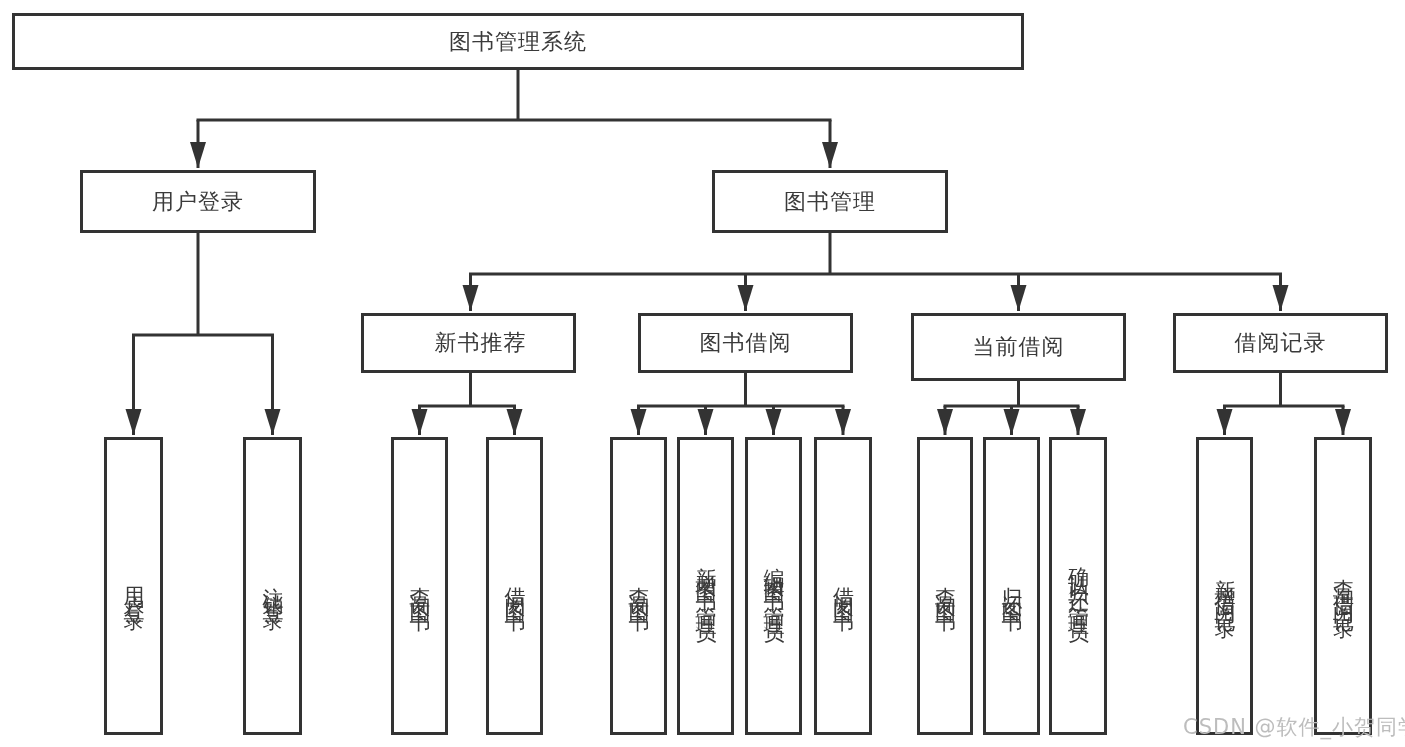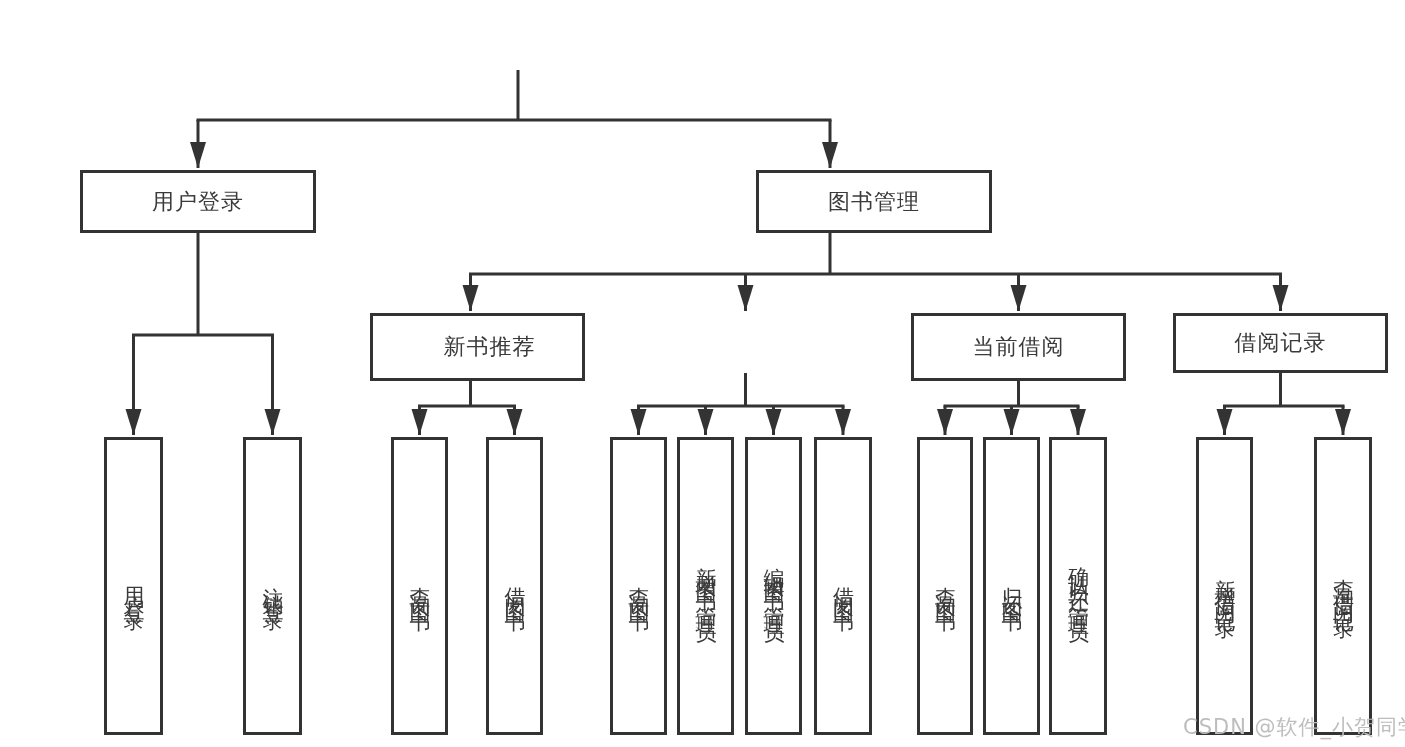--- a/index.html
+++ b/index.html
@@ -50,22 +50,22 @@
     text-orientation: mixed;
     font-size: 21px;
     line-height: 1;
     letter-spacing: 8px;
     color: #3a3a3a;
     white-space: nowrap;
   }
   
   .n-root  { left: 12px;   top: 13px;  width: 1012px; height: 57px; }
   .n-l2-0  { left: 80px;   top: 170px; width: 236px;  height: 63px; }
-  .n-l2-1  { left: 712px;  top: 170px; width: 236px;  height: 63px; margin-left: 44px; }
-  .n-l3-0  { left: 370px;  top: 313px; width: 215px;  height: 68px; padding-left: 24px; }
+  .n-l2-1  { left: 712px;  top: 170px; width: 236px;  height: 63px; }
+  .n-l3-0  { left: 361px;  top: 313px; width: 215px;  height: 60px; padding-left: 24px; }
   .n-l3-1  { left: 638px;  top: 313px; width: 215px;  height: 60px; }
   .n-l3-2  { left: 911px;  top: 313px; width: 215px;  height: 68px; }
   .n-l3-3  { left: 1173px; top: 313px; width: 215px;  height: 60px; }
   
   .n-g1-0 { left: 104px;  width: 59px; }
   .n-g1-1 { left: 243px;  width: 59px; }
   .n-g2-0 { left: 391px;  width: 57px; }
   .n-g2-1 { left: 486px;  width: 57px; }
   .n-g3-0 { left: 610px;  width: 57px; }
   .n-g3-1 { left: 677px;  width: 57px; }
@@ -135,31 +135,37 @@
       <line x1="1011.5" y1="406" x2="1011.5" y2="435" marker-end="url(#arrow)"></line>
       <line x1="1078" y1="406" x2="1078" y2="435" marker-end="url(#arrow)"></line>
 
       <line x1="1280.5" y1="373" x2="1280.5" y2="406"></line>
       <line x1="1223" y1="406" x2="1344.5" y2="406"></line>
       <line x1="1224.5" y1="406" x2="1224.5" y2="435" marker-end="url(#arrow)"></line>
       <line x1="1343" y1="406" x2="1343" y2="435" marker-end="url(#arrow)"></line>
     </g>
   </svg>
 
+  <div class="node n-root">
+    <span>图书管理系统</span>
+  </div>
 
   <div class="node n-l2-0">
     <span>用户登录</span>
   </div>
   <div class="node n-l2-1">
     <span>图书管理</span>
   </div>
 
   <div class="node n-l3-0">
     <span>新书推荐</span>
   </div>
+  <div class="node n-l3-1">
+    <span>图书借阅</span>
+  </div>
   <div class="node n-l3-2">
     <span>当前借阅</span>
   </div>
   <div class="node n-l3-3">
     <span>借阅记录</span>
   </div>
 
   <div class="leaf n-g1-0">
     <span class="vtext">用户登录</span>
   </div>

